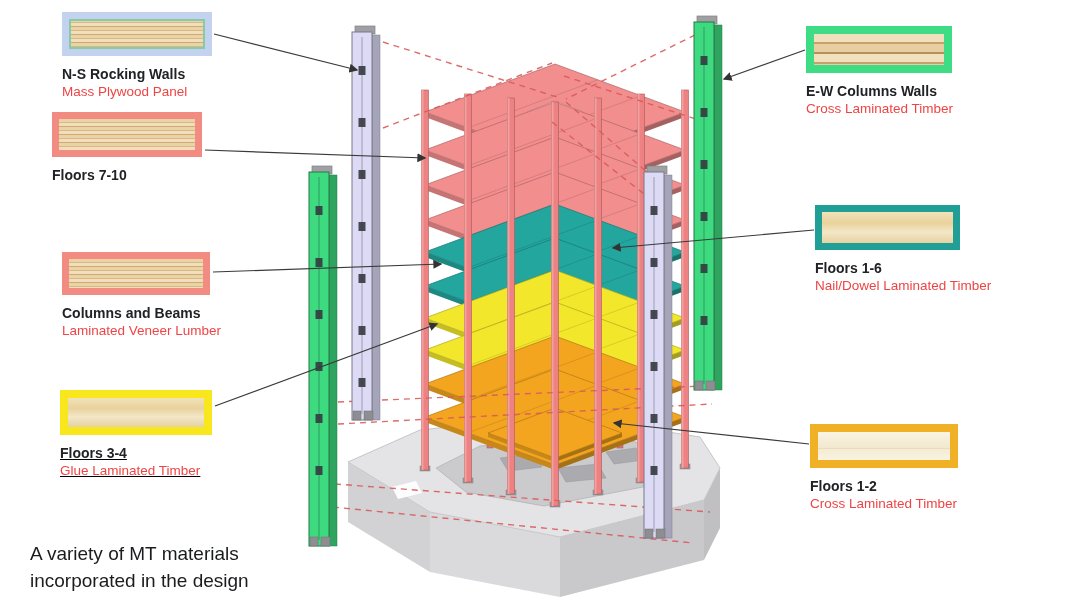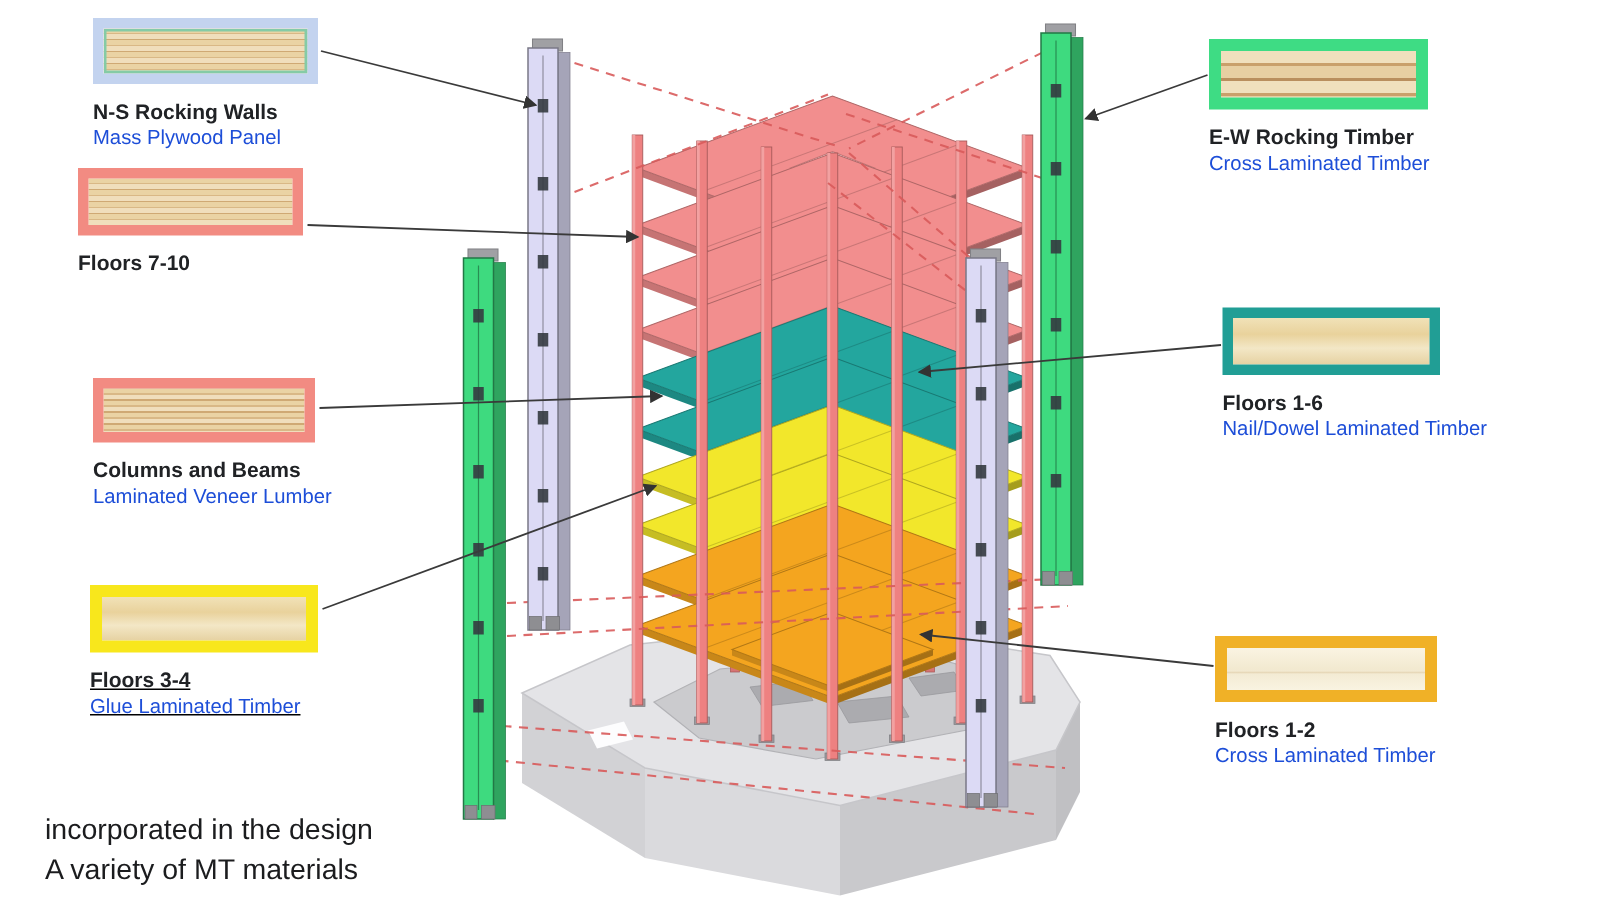--- a/index.html
+++ b/index.html
@@ -6,21 +6,21 @@
   body{font-family:"Liberation Sans", sans-serif;}
   .stage{position:relative;width:1042px;height:600px;overflow:hidden;background:#ffffff;}
   #model-svg{position:absolute;left:0;top:0;}
   .label-block{position:absolute;}
   .swatch{box-sizing:border-box;border-style:solid;background:#ecd9ae;}
   .wood-strips{background:repeating-linear-gradient(180deg,#ead3a4 0 3px,#d9b886 3px 4px,#f0debc 4px 7px,#cfa974 7px 8px);}
   .wood-boards{background:repeating-linear-gradient(180deg,#f0e0bd 0 8px,#c9a06b 8px 10px,#e7cfa2 10px 18px,#b98f5e 18px 20px);}
   .wood-plain{background:linear-gradient(180deg,#f1e2b8,#e9d29c 35%,#f3e7c6 65%,#e6d2a2);}
   .wood-pale{background:linear-gradient(180deg,rgba(0,0,0,0) 55%,rgba(196,164,112,.28) 58%,rgba(0,0,0,0) 62%),linear-gradient(180deg,#faf4e2,#f2e9d0 50%,#f9f3e1);}
   .label-title{font-size:14px;font-weight:bold;color:#202225;margin-top:10px;line-height:17px;}
-  .label-subtitle{font-size:13.5px;color:#1d4ed8;line-height:17px;}
+  .label-subtitle{font-size:13.5px;color:#ef4444;line-height:17px;}
   .caption{position:absolute;left:30px;top:540px;font-size:19px;color:#1b1c1e;line-height:27px;}
 </style>
 </head>
 <body>
 <div class="stage">
 
 <svg id="model-svg" width="1073" height="600" viewBox="0 0 1073 600">
   <defs>
     <marker id="arrowhead" viewBox="0 0 10 10" refX="8.5" refY="5" markerWidth="7.5" markerHeight="7.5" orient="auto-start-reverse">
       <path d="M0,0 L10,5 L0,10 z" fill="#333333"></path>
@@ -292,34 +292,34 @@
 </div>
 
 <div class="label-block" style="left:60px;top:390px;text-decoration:underline;">
   <div class="swatch wood-plain" style="width: 152px; height: 45px; border-width: 8px; border-color: rgb(248, 231, 28);"></div>
   <div class="label-title">Floors 3-4</div>
   <div class="label-subtitle">Glue Laminated Timber</div>
 </div>
 
 <div class="label-block" style="left:806px;top:26px;">
   <div class="swatch wood-boards" style="width: 146px; height: 47px; border-width: 8px; border-color: rgb(62, 220, 132);"></div>
-  <div class="label-title">E-W Rocking Timber</div>
+  <div class="label-title">E-W Columns Walls</div>
   <div class="label-subtitle">Cross Laminated Timber</div>
 </div>
 
 <div class="label-block" style="left:815px;top:205px;">
   <div class="swatch wood-plain" style="width: 145px; height: 45px; border-width: 7px; border-color: rgb(33, 158, 149);"></div>
   <div class="label-title">Floors 1-6</div>
   <div class="label-subtitle">Nail/Dowel Laminated Timber</div>
 </div>
 
 <div class="label-block" style="left:810px;top:424px;">
   <div class="swatch wood-pale" style="width: 148px; height: 44px; border-width: 8px; border-color: rgb(240, 177, 39);"></div>
   <div class="label-title">Floors 1-2</div>
   <div class="label-subtitle">Cross Laminated Timber</div>
 </div>
 
 <div class="caption">
+  <div>A variety of MT materials</div>
   <div>incorporated in the design</div>
-  <div>A variety of MT materials</div>
 </div>
 
 </div>
 
 </body></html>

